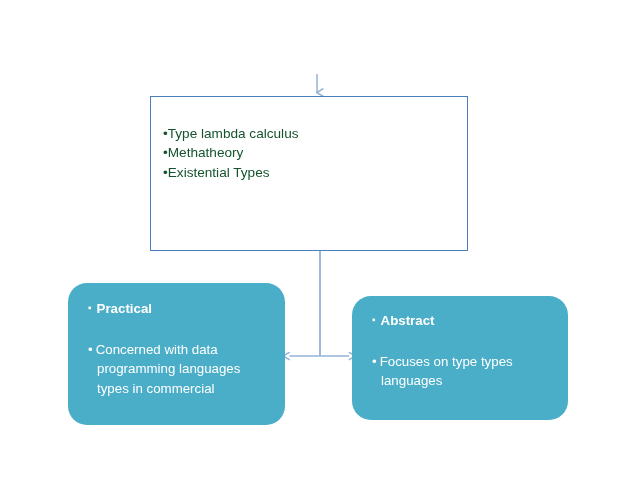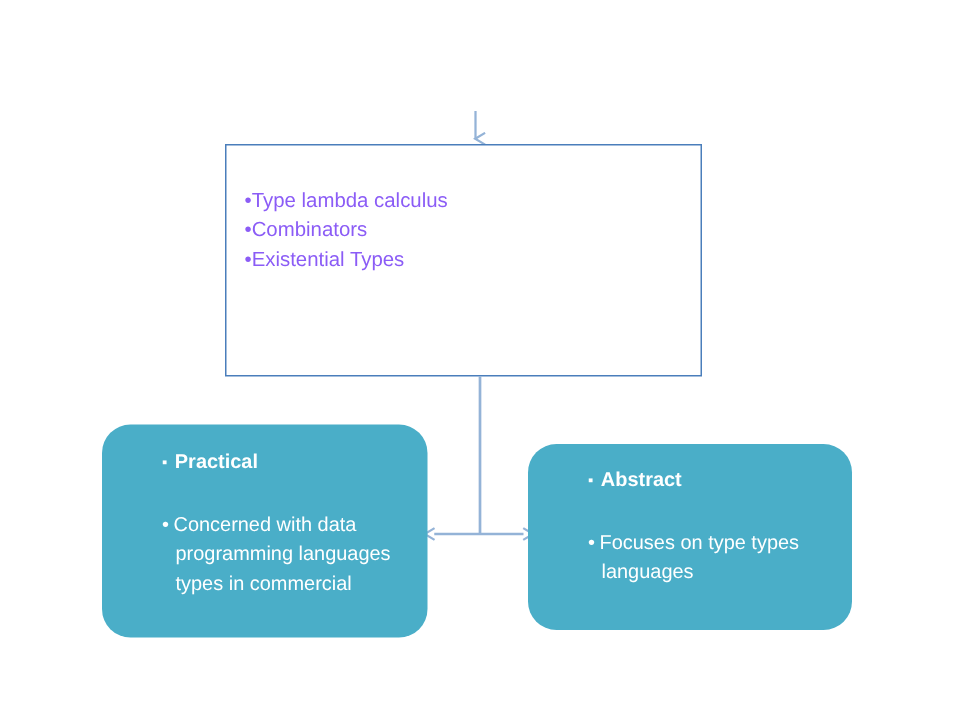--- a/index.html
+++ b/index.html
@@ -67,21 +67,21 @@
     border: 1.6px solid #4a7ebb;
     box-sizing: border-box;
   }
   .listbox-inner {
     position: absolute;
     left: 12px;
     top: 27px;
     right: 8px;
   }
   .listbox-inner .li {
-    color: #8b5cf6;
+    color: #14532d;
     font-size: 13.6px;
     line-height: 19.4px;
     white-space: nowrap;
   }
   .listbox-inner .li .bdot {
     font-size: 13.6px;
   }
 
   
   .tealbox {
@@ -100,21 +100,20 @@
     left: 352px;
     top: 296px;
     width: 216px;
     height: 124px;
     padding-left: 34px;
   }
   .teal-inner {
     position: absolute;
     left: 20px;
     right: 12px;
-    margin-left: 20px;
   }
   #box-practical .teal-inner { top: 16px; }
   #box-abstract .teal-inner { top: 15px; }
 
   .teal-head {
     color: #ffffff;
     font-size: 13.3px;
     font-weight: bold;
     line-height: 18px;
     white-space: nowrap;
@@ -160,21 +159,21 @@
     <line x1="317" y1="74" x2="317" y2="92.5" stroke="#94b3d7" stroke-width="1.5" marker-end="url(#ah-down)"></line>
 
     <line x1="320" y1="251" x2="320" y2="356" stroke="#94b3d7" stroke-width="1.8"></line>
 
     <line x1="289.5" y1="356" x2="349" y2="356" stroke="#94b3d7" stroke-width="1.6" marker-start="url(#ah-left)" marker-end="url(#ah-right)"></line>
   </svg>
 
   <div class="listbox">
     <div class="listbox-inner">
       <div class="li"><span class="bdot">•</span><span>Type lambda calculus</span></div>
-      <div class="li"><span class="bdot">•</span><span>Combinators</span></div>
+      <div class="li"><span class="bdot">•</span><span>Methatheory</span></div>
       <div class="li"><span class="bdot">•</span><span>Existential Types</span></div>
     </div>
   </div>
 
   <div class="tealbox" id="box-practical">
     <div class="teal-inner">
       <div class="teal-head">
         <span class="sq">▪</span><span>Practical</span>
       </div>
       <div class="teal-body">

